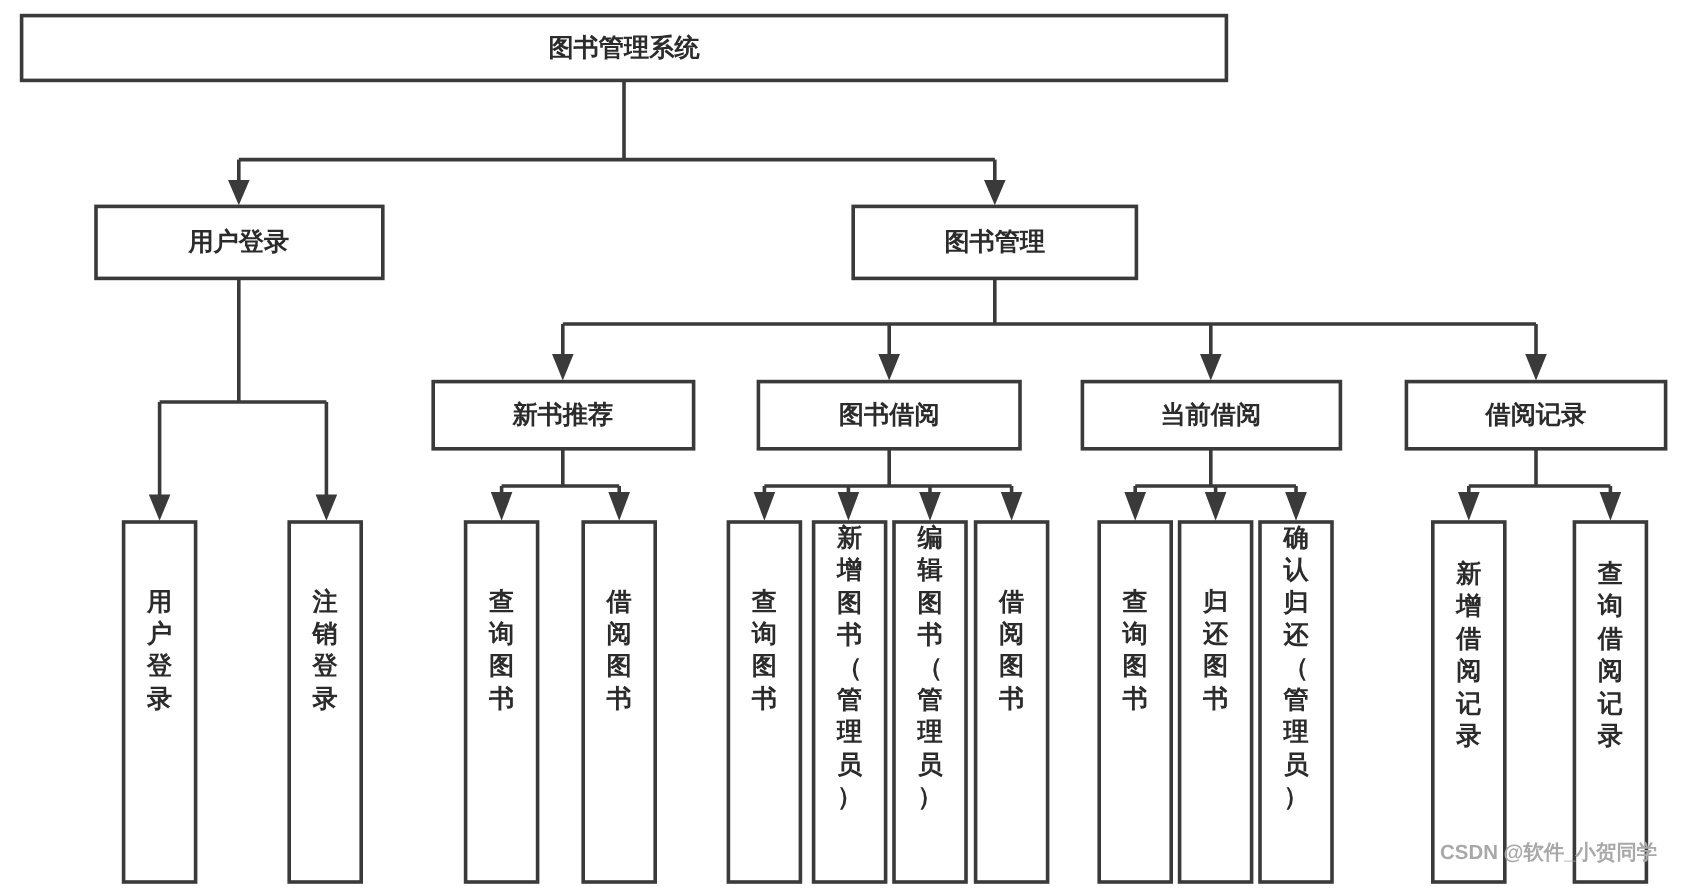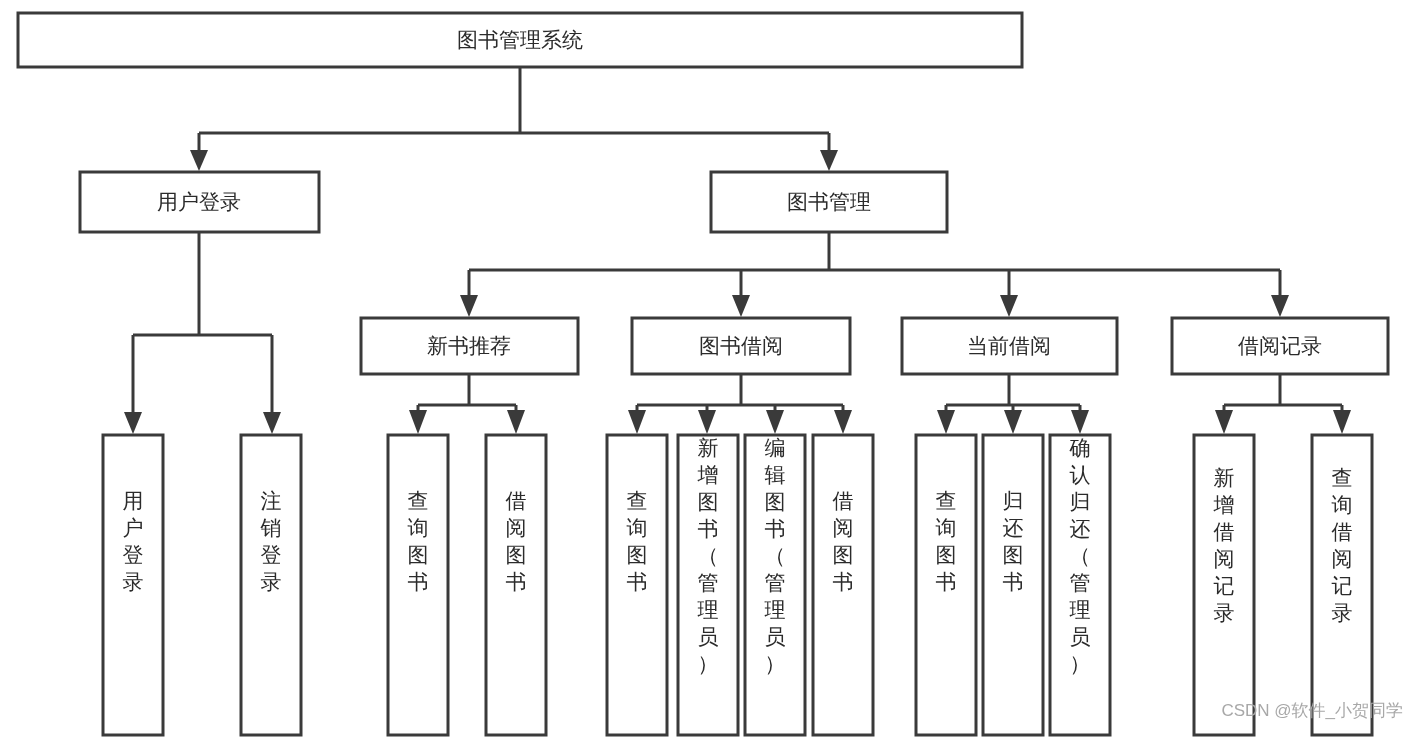--- a/index.html
+++ b/index.html
@@ -13,20 +13,21 @@
     font-family: "Liberation Sans", "DejaVu Sans", sans-serif;
     overflow: hidden;
     position: relative;
   }
   #diagram-root {
     position: absolute;
     left: 0;
     top: 0;
     width: 1405px;
     height: 728px;
+    font-weight: bold;
   }
   svg.flow {
     display: block;
     width: 1405px;
     height: 747px;
   }
   .node-rect {
     fill: #ffffff;
     stroke: #3a3a3a;
     stroke-width: 3;
@@ -49,21 +50,21 @@
     stroke-width: 3;
     fill: none;
     stroke-linecap: butt;
   }
   .arrow-head {
     fill: #3a3a3a;
     stroke: none;
   }
   .watermark {
     position: absolute;
-    right: 2px;
+    right: 24px;
     bottom: 6px;
     font-family: "Liberation Sans", "DejaVu Sans", sans-serif;
     font-size: 17px;
     color: #a8a8a8;
     white-space: nowrap;
     user-select: none;
   }
 </style>
 </head>
 <body>

